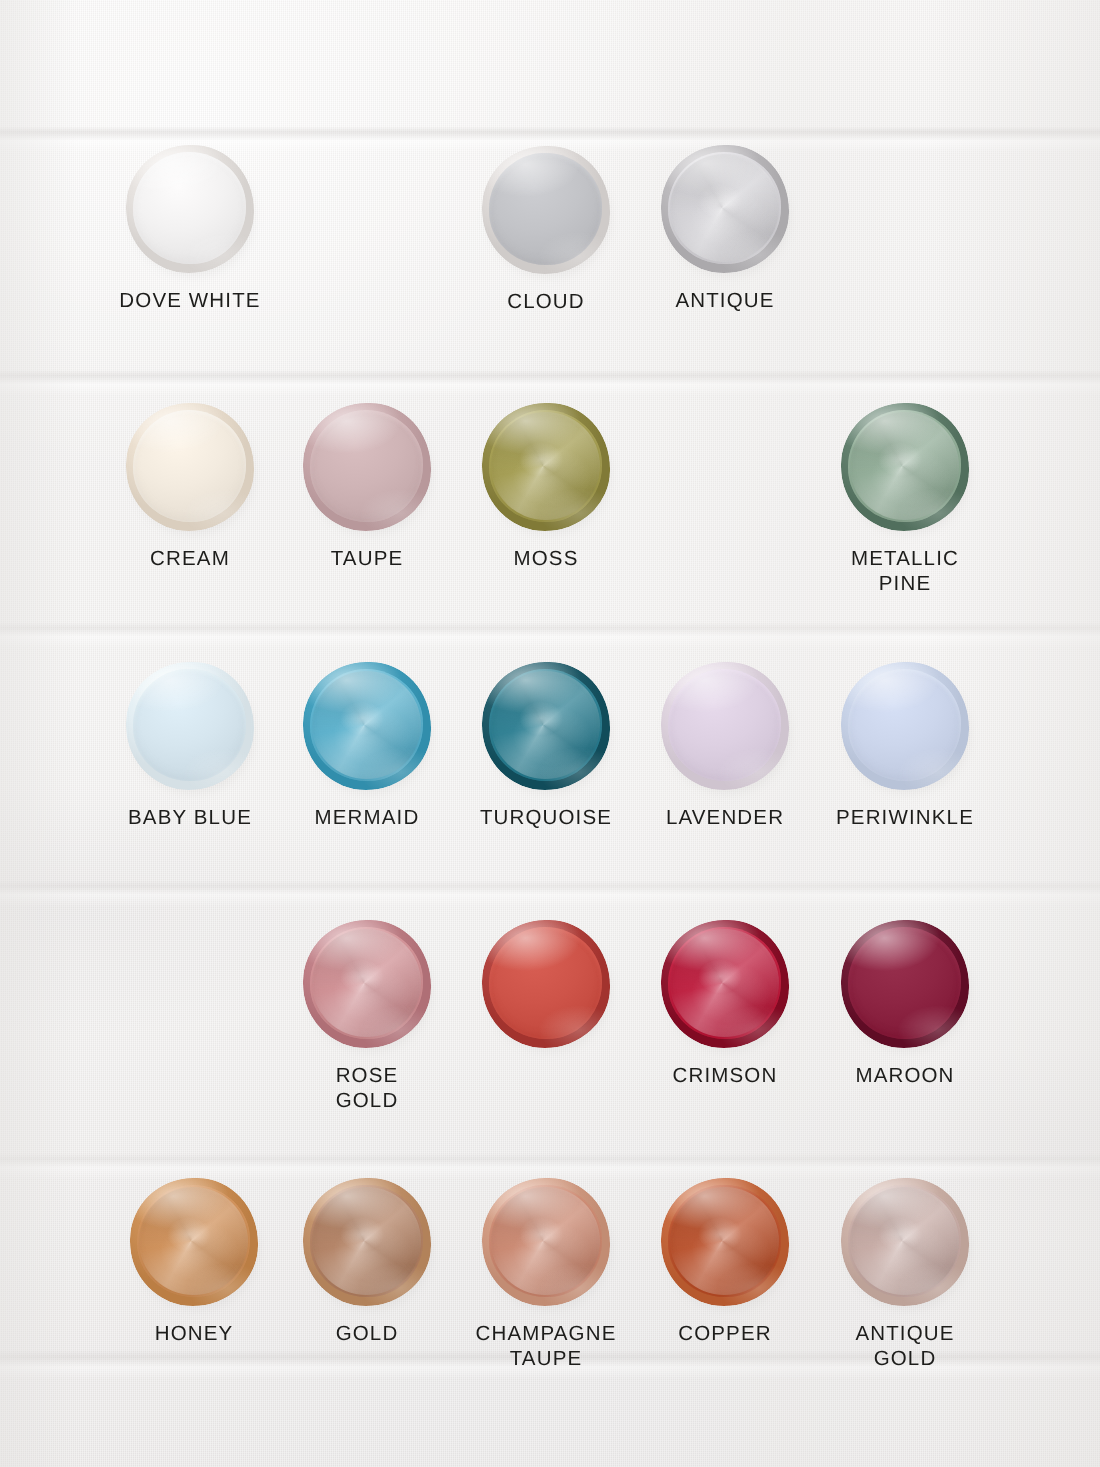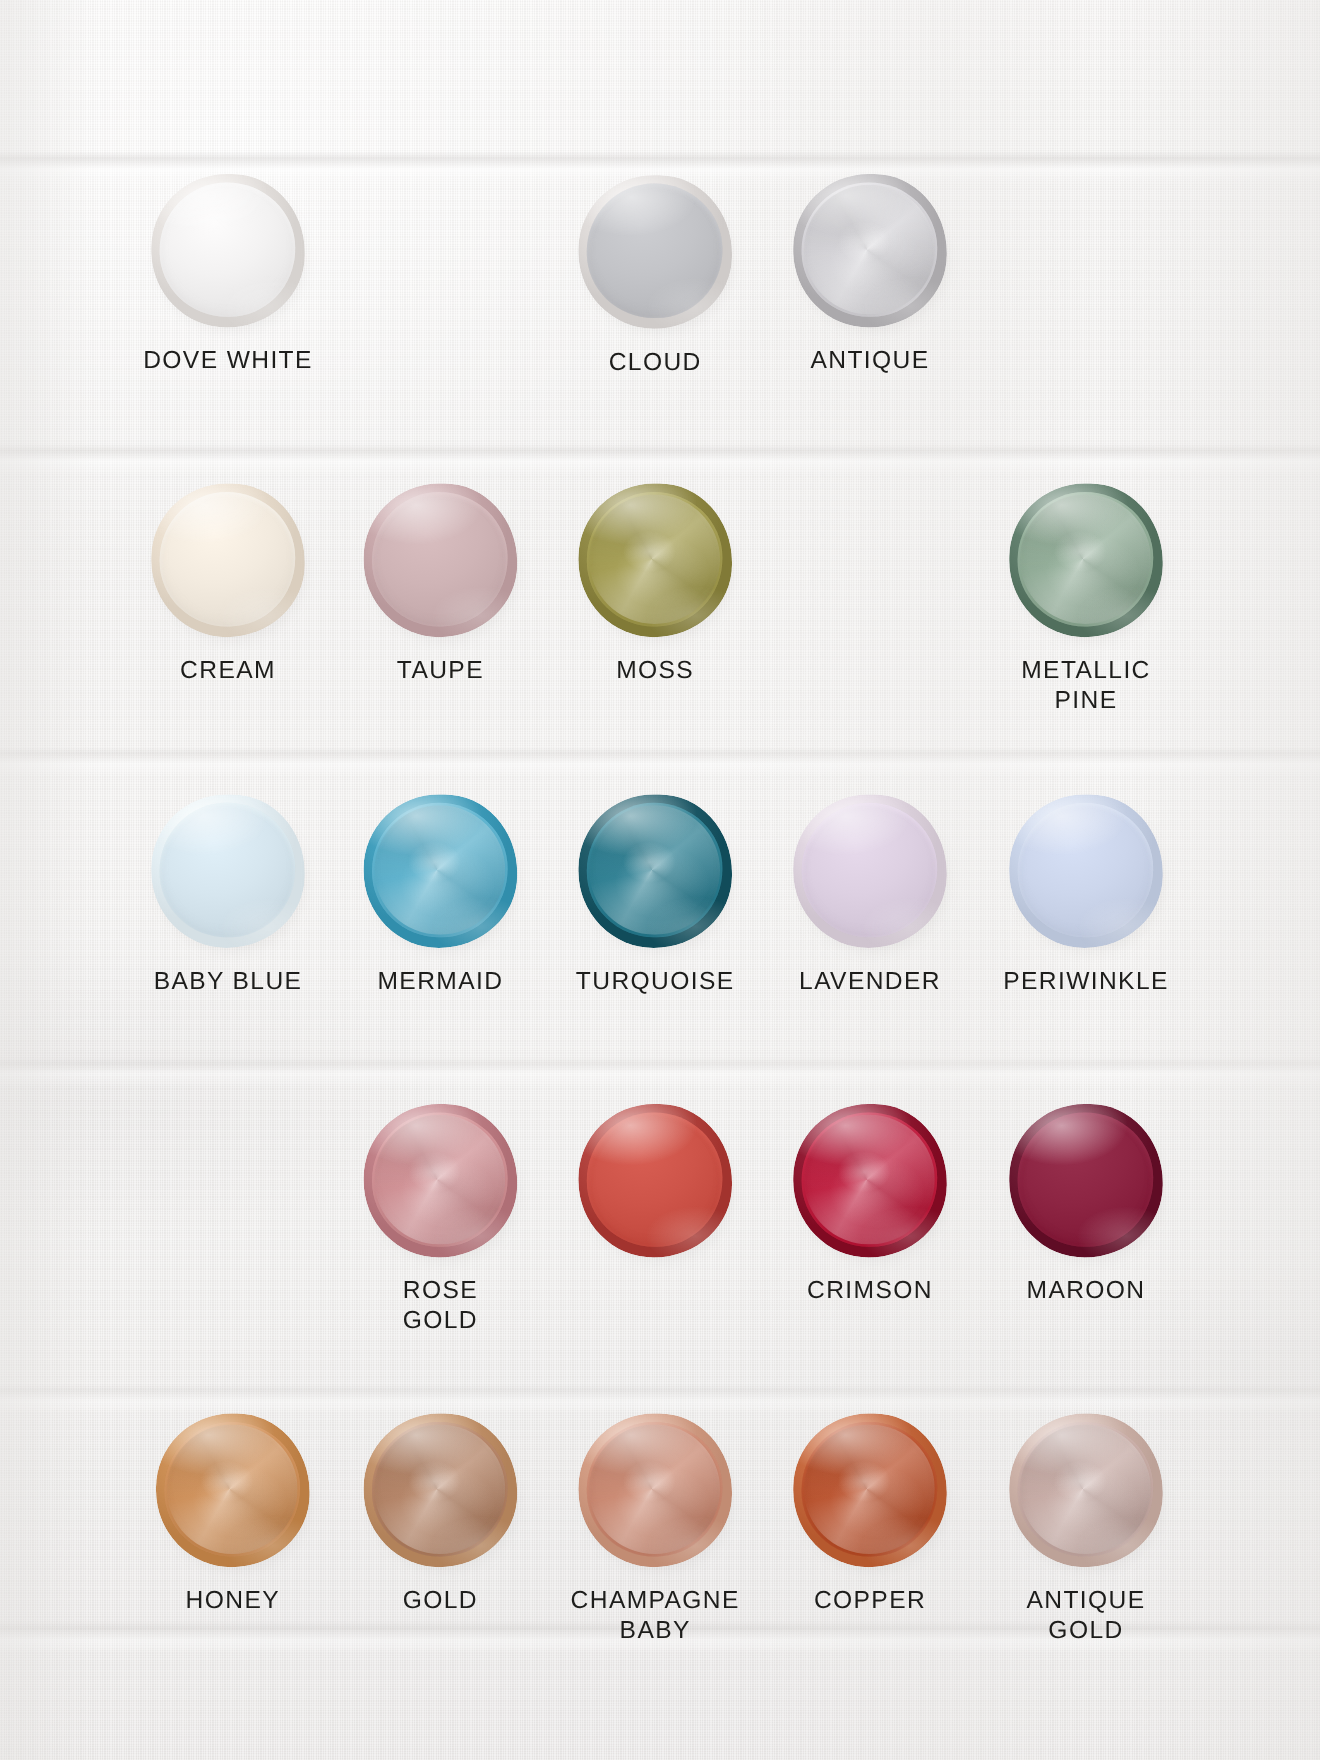--- a/index.html
+++ b/index.html
@@ -395,21 +395,21 @@
         <div class="seal-wrap">
           <div class="seal-shadow"></div>
           <div class="seal textured">
             <div class="rim" style="background: radial-gradient(58% 58% at 36% 26%, rgb(230, 176, 151) 0%, rgb(208, 154, 129) 62%, rgb(194, 140, 115) 100%);"></div>
             <div class="disc" style="background: radial-gradient(70% 66% at 40% 30%, rgb(211, 146, 123) 0%, rgb(201, 136, 113) 58%, rgb(191, 126, 103) 100%); box-shadow: rgba(231, 166, 143, 0.45) 0px 2px 4px inset, rgba(179, 114, 91, 0.5) 0px -3px 6px inset;"></div>
             <div class="swirl"></div>
             <div class="gloss"></div>
           </div>
         </div>
         <div class="label">CHAMPAGNE
-BABY</div>
+TAUPE</div>
       </div>
       <div class="cell" style="left: 635px; top: 1178px;">
         <div class="seal-wrap">
           <div class="seal-shadow"></div>
           <div class="seal textured">
             <div class="rim" style="background: radial-gradient(58% 58% at 36% 26%, rgb(218, 125, 82) 0%, rgb(196, 103, 60) 62%, rgb(182, 89, 46) 100%);"></div>
             <div class="disc" style="background: radial-gradient(70% 66% at 40% 30%, rgb(195, 93, 57) 0%, rgb(185, 83, 47) 58%, rgb(175, 73, 37) 100%); box-shadow: rgba(215, 113, 77, 0.45) 0px 2px 4px inset, rgba(163, 61, 25, 0.5) 0px -3px 6px inset;"></div>
             <div class="swirl"></div>
             <div class="gloss"></div>
           </div>

